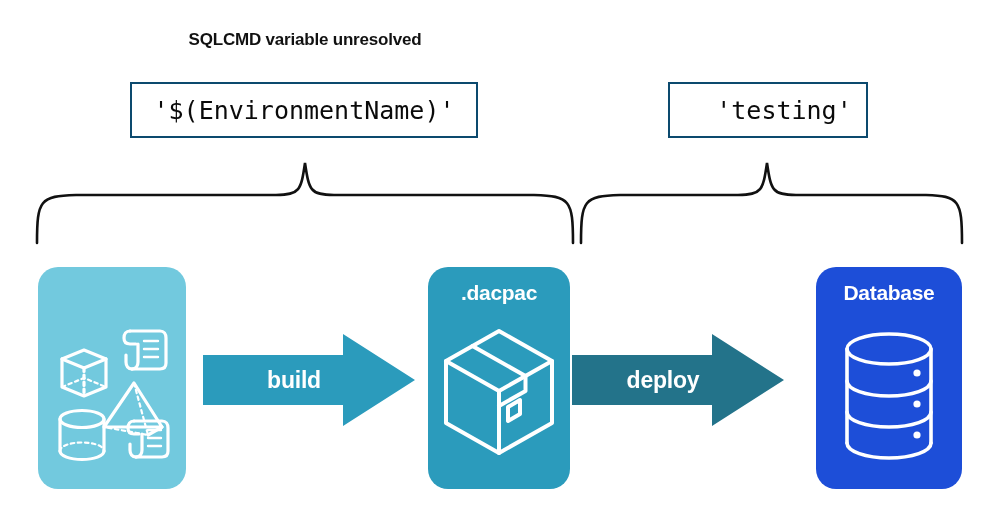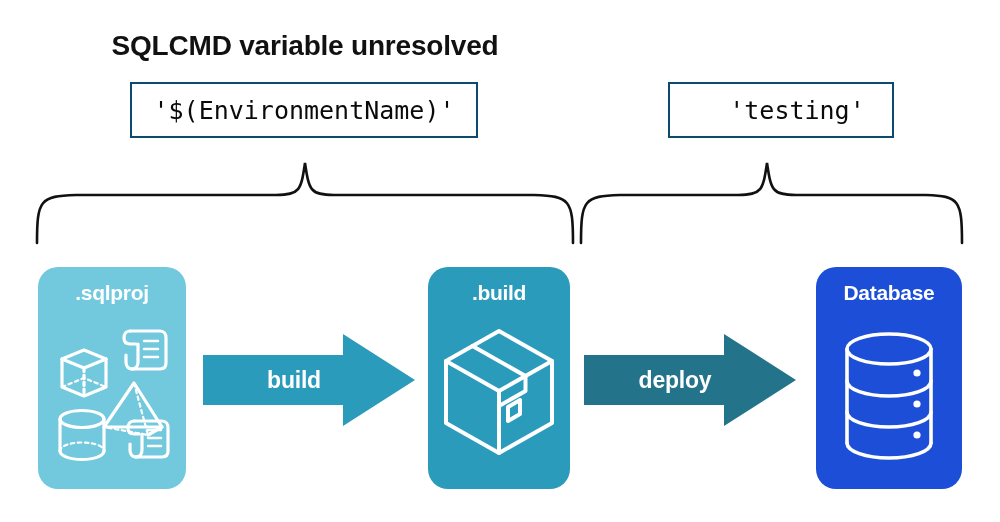--- a/index.html
+++ b/index.html
@@ -16,21 +16,21 @@
     height: 522px;
     background: #ffffff;
     overflow: hidden;
   }
 
   
   .heading {
     position: absolute;
     font-family: "Liberation Sans", sans-serif;
     font-weight: bold;
-    font-size: 28px;
+    font-size: 17px;
     color: #111111;
     letter-spacing: -0.2px;
     text-align: center;
     white-space: nowrap;
   }
   #heading-left  { left: 0px;   top: 30px; width: 610px; }
   #heading-right { left: 575px; top: 30px; width: 385px; }
 
   
   .codebox {
@@ -41,21 +41,21 @@
     display: flex;
     align-items: center;
     justify-content: center;
     font-family: "DejaVu Sans Mono", monospace;
     font-size: 25px;
     color: #0a0a0a;
     letter-spacing: 0px;
     white-space: nowrap;
   }
   #codebox-left  { left: 130px; top: 82px;  width: 348px; height: 56px; }
-  #codebox-right { left: 668px; top: 82px;  width: 226px; height: 56px; padding-left: 32px; }
+  #codebox-right { left: 668px; top: 82px;  width: 200px; height: 56px; padding-left: 32px; }
 
   
   .brace-svg {
     position: absolute;
     top: 0;
     left: 0;
     width: 1000px;
     height: 522px;
     pointer-events: none;
   }
@@ -92,21 +92,21 @@
   }
 
   
   .arrow {
     position: absolute;
     width: 100%;
     height: 100%;
   }
   .arrow-wrap { position: absolute; }
   #arrow-build  { left: 203px; top: 334px; width: 212px; height: 92px; }
-  #arrow-deploy { left: 584px; top: 334px; width: 212px; height: 92px; }
+  #arrow-deploy { left: 572px; top: 334px; width: 212px; height: 92px; }
   .arrow-label {
     position: absolute;
     left: 0;
     top: 0;
     width: 168px;
     height: 92px;
     display: flex;
     align-items: center;
     justify-content: center;
     font-family: "Liberation Sans", sans-serif;
@@ -142,21 +142,20 @@
     <path d="M 581,243
              C 581,200 584,196 620,195
              L 738,195
              C 762,195 763,190 767,163
              C 771,190 772,195 796,195
              L 926,195
              C 959,196 962,200 962,243" fill="none" stroke="#111111" stroke-width="2.6" stroke-linecap="round"></path>
   </svg>
 
   <div class="stagebox" id="box-sqlproj">
-    <div class="box-label">.sqlproj</div>
     <svg class="box-art" viewBox="0 0 148 170">
       <g fill="none" stroke="#ffffff" stroke-width="3.2" stroke-linejoin="round" stroke-linecap="round">
 
         <g>
           <path d="M24,48 L46,39 L68,48 L68,76 L46,85 L24,76 Z"></path>
           <path d="M24,48 L46,57 L68,48"></path>
           <path d="M46,57 L46,85" stroke-dasharray="3.5 3.5"></path>
           <path d="M24,76 L46,67 L68,76" stroke-dasharray="3.5 3.5" stroke-width="2.2"></path>
         </g>
 
@@ -187,21 +186,21 @@
           <path d="M96,110 C92,110 90,113 90,117 C90,121 92,123 96,123 L101,123"></path>
           <path d="M98,146 C102,146 104,143 104,139 L104,123"></path>
           <path d="M98,146 C94,146 92,143 92,139 L92,133"></path>
           <path d="M110,119 L123,119 M110,127 L123,127 M110,135 L123,135" stroke-width="2.4"></path>
         </g>
       </g>
     </svg>
   </div>
 
   <div class="stagebox" id="box-dacpac">
-    <div class="box-label">.build</div>
+    <div class="box-label">.dacpac</div>
     <svg class="box-art" viewBox="0 0 142 170">
       <g fill="none" stroke="#ffffff" stroke-width="4" stroke-linejoin="round" stroke-linecap="round">
         <path d="M71,20 L124,50 L124,112 L71,142 L18,112 L18,50 Z"></path>
         <path d="M18,50 L71,80 L124,50"></path>
         <path d="M71,80 L71,142"></path>
         <path d="M44.5,35 L97.5,65 L97.5,80 L71,95"></path>
         <path d="M80,96 L92,89 L92,103 L80,110 Z"></path>
       </g>
     </svg>
   </div>

